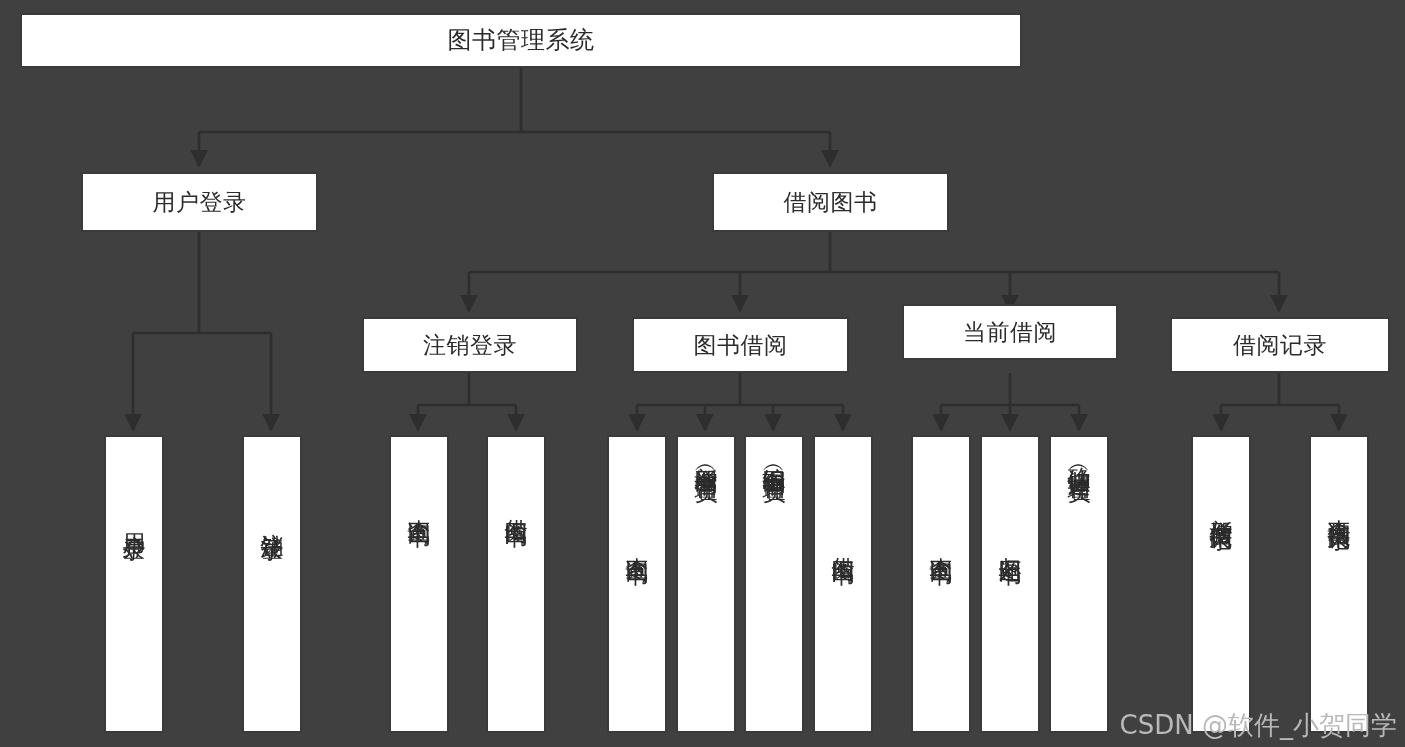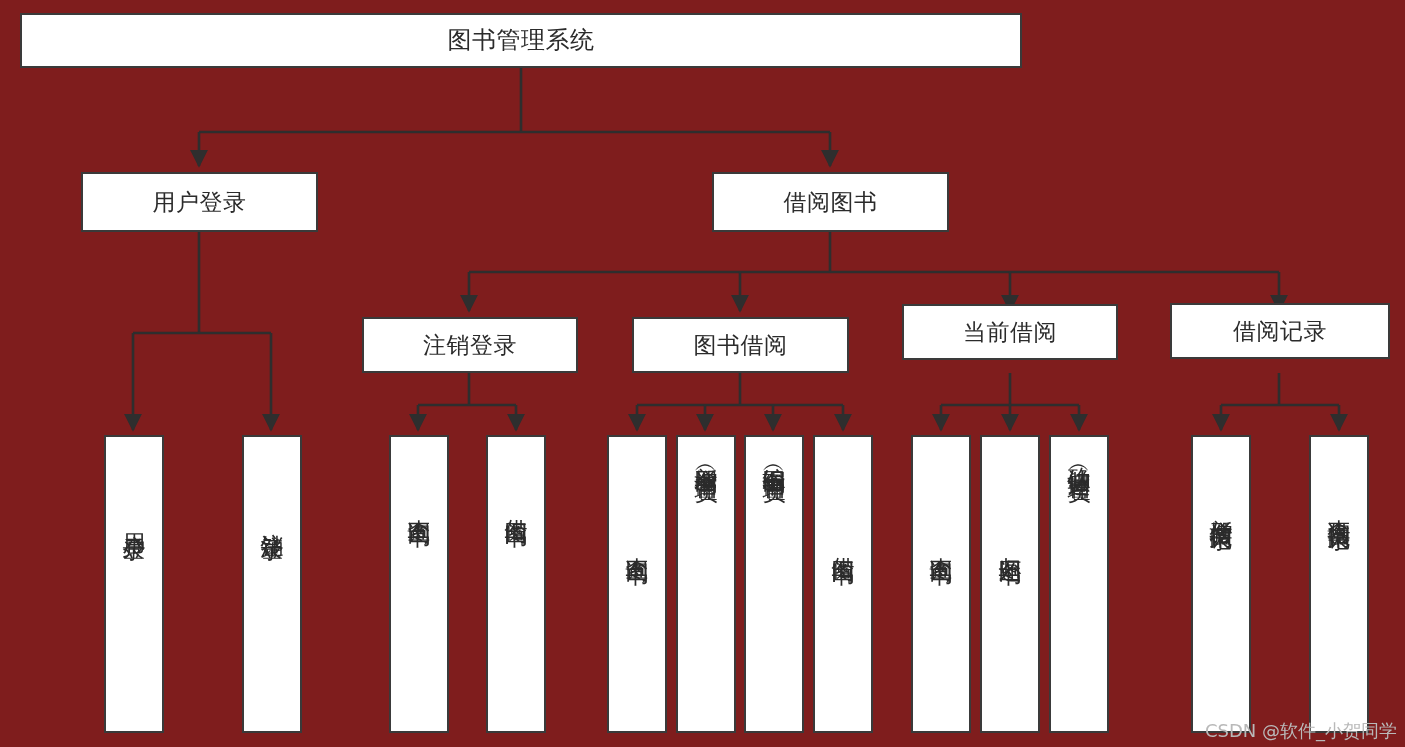--- a/index.html
+++ b/index.html
@@ -10,21 +10,21 @@
   body {
     width: 1405px;
     height: 747px;
     overflow: hidden;
     font-family: "DejaVu Sans", "Liberation Sans", sans-serif;
   }
   #canvas {
     position: relative;
     width: 1405px;
     height: 747px;
-    background: #7f1d1d;
+    background: #404040;
   }
   svg.edges {
     position: absolute;
     left: 0;
     top: 0;
     width: 1405px;
     height: 747px;
     pointer-events: none;
   }
   .node {
@@ -73,21 +73,21 @@
   .node.vert.tall .node-label {
     margin-top: 6px;
   }
   .node.vert.lower .node-label {
     margin-top: 96px;
   }
   .watermark {
     position: absolute;
     right: 8px;
     bottom: 4px;
-    font-size: 18px;
+    font-size: 26px;
     color: #b9b9b9;
     white-space: nowrap;
     font-family: "DejaVu Sans", "Liberation Sans", sans-serif;
   }
 </style>
 </head>
 <body>
 
 <div id="canvas">
 
@@ -158,21 +158,21 @@
   </div>
 
   <div class="node horiz" style="left:632px; top:317px; width:217px; height:56px;">
     <span class="node-label">图书借阅</span>
   </div>
 
   <div class="node horiz" style="left:902px; top:304px; width:216px; height:56px;">
     <span class="node-label">当前借阅</span>
   </div>
 
-  <div class="node horiz" style="left:1170px; top:303px; width:220px; height:56px;">
+  <div class="node horiz" style="left:1170px; top:317px; width:220px; height:56px;">
     <span class="node-label">借阅记录</span>
   </div>
 
   <div class="node vert mid" style="left:104px; top:435px; width:60px; height:298px;">
     <span class="node-label">用户登录</span>
   </div>
 
   <div class="node vert mid" style="left:242px; top:435px; width:60px; height:298px;">
     <span class="node-label">注销登录</span>
   </div>

